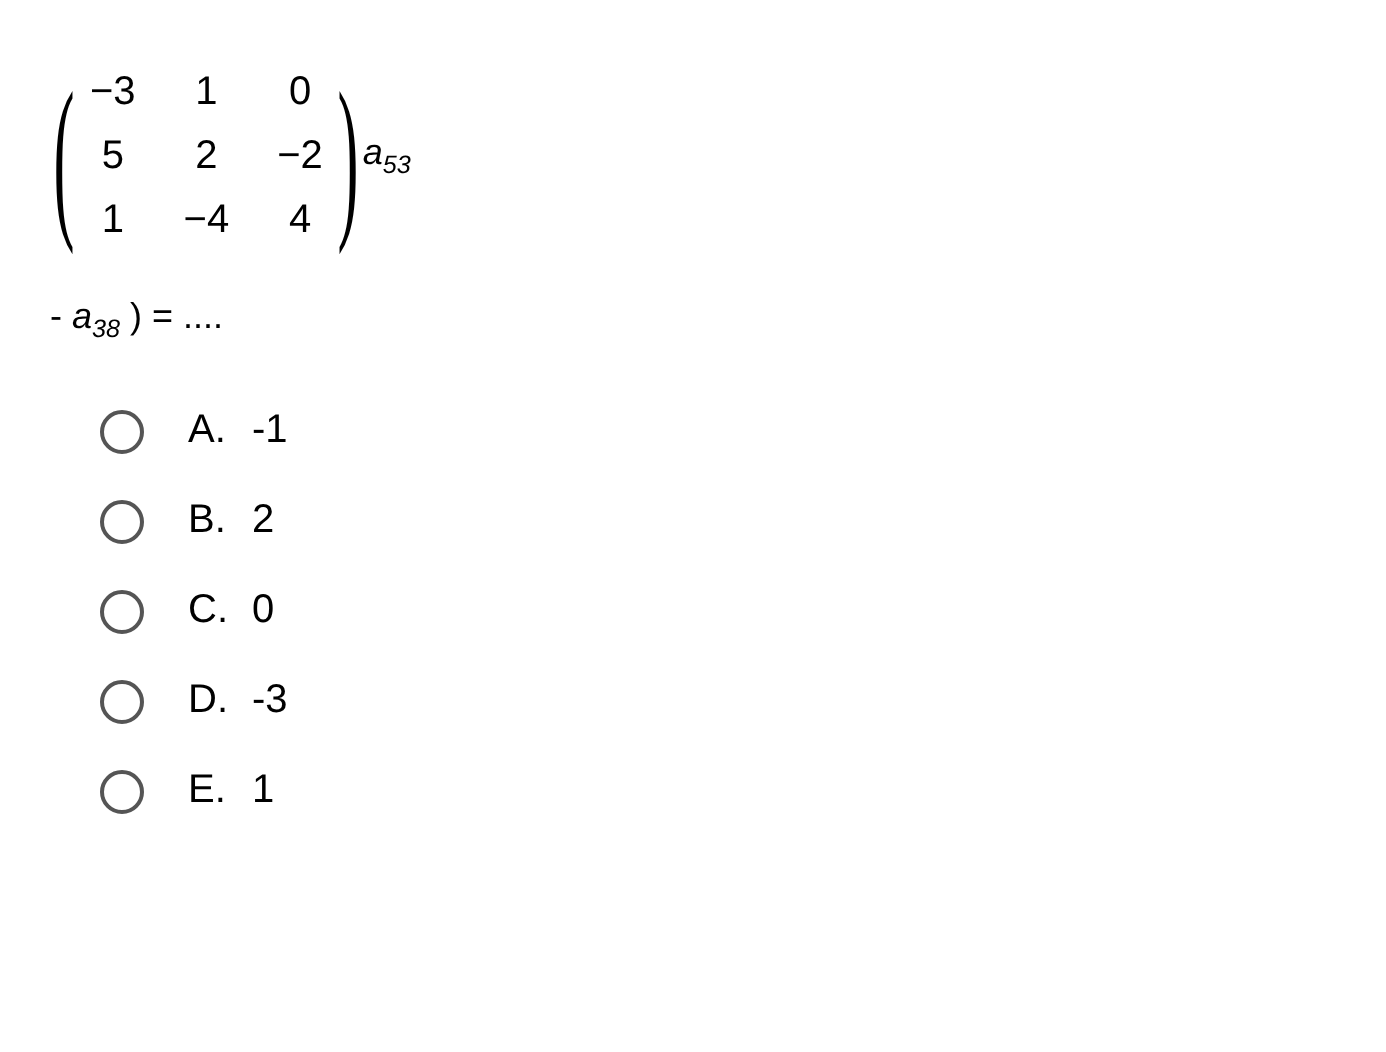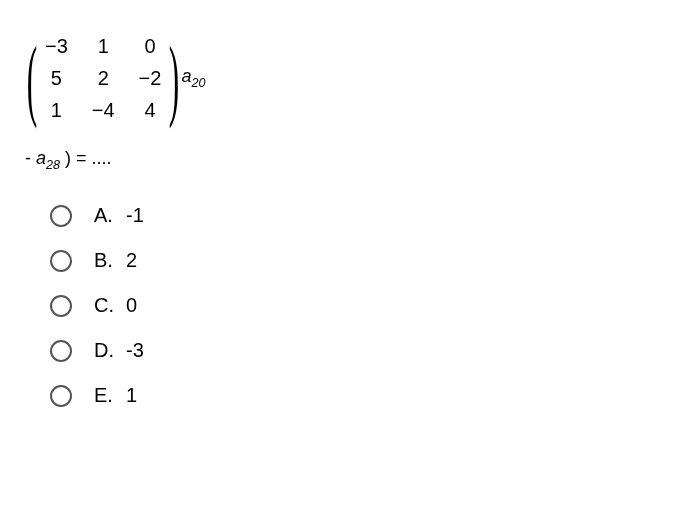--- a/index.html
+++ b/index.html
@@ -105,27 +105,27 @@
             <td>1</td>
             <td>−4</td>
             <td>4</td>
           </tr>
         </tbody>
           </table>
       </span>
       <span class="matrix-paren">)</span>
     </span>
     <span class="italic">
-      <span>a</span><span class="sub">20</span>
+      <span>a</span><span class="sub">53</span>
     </span>
   </div>
   <div class="eq-line">
     <span>- </span>
     <span class="italic">
-      <span>a</span><span class="sub">28</span>
+      <span>a</span><span class="sub">38</span>
     </span>
     <span> ) = ....</span>
   </div>
 </div>
 
 <div class="options">
   <div class="option">
     <div class="radio"></div>
     <span class="opt-letter">A.</span>
     <span class="opt-value">-1</span>

